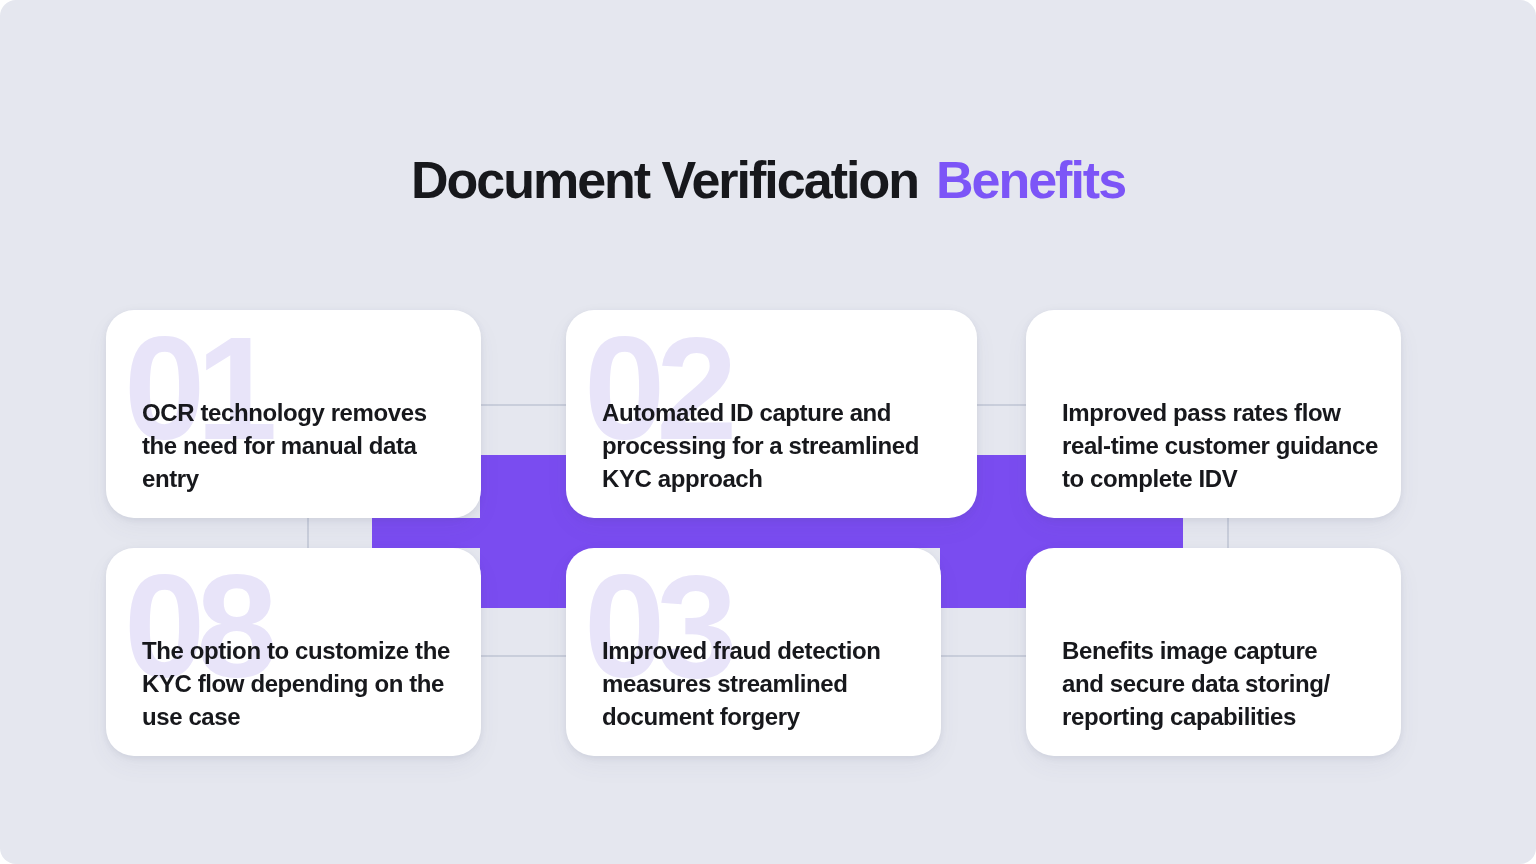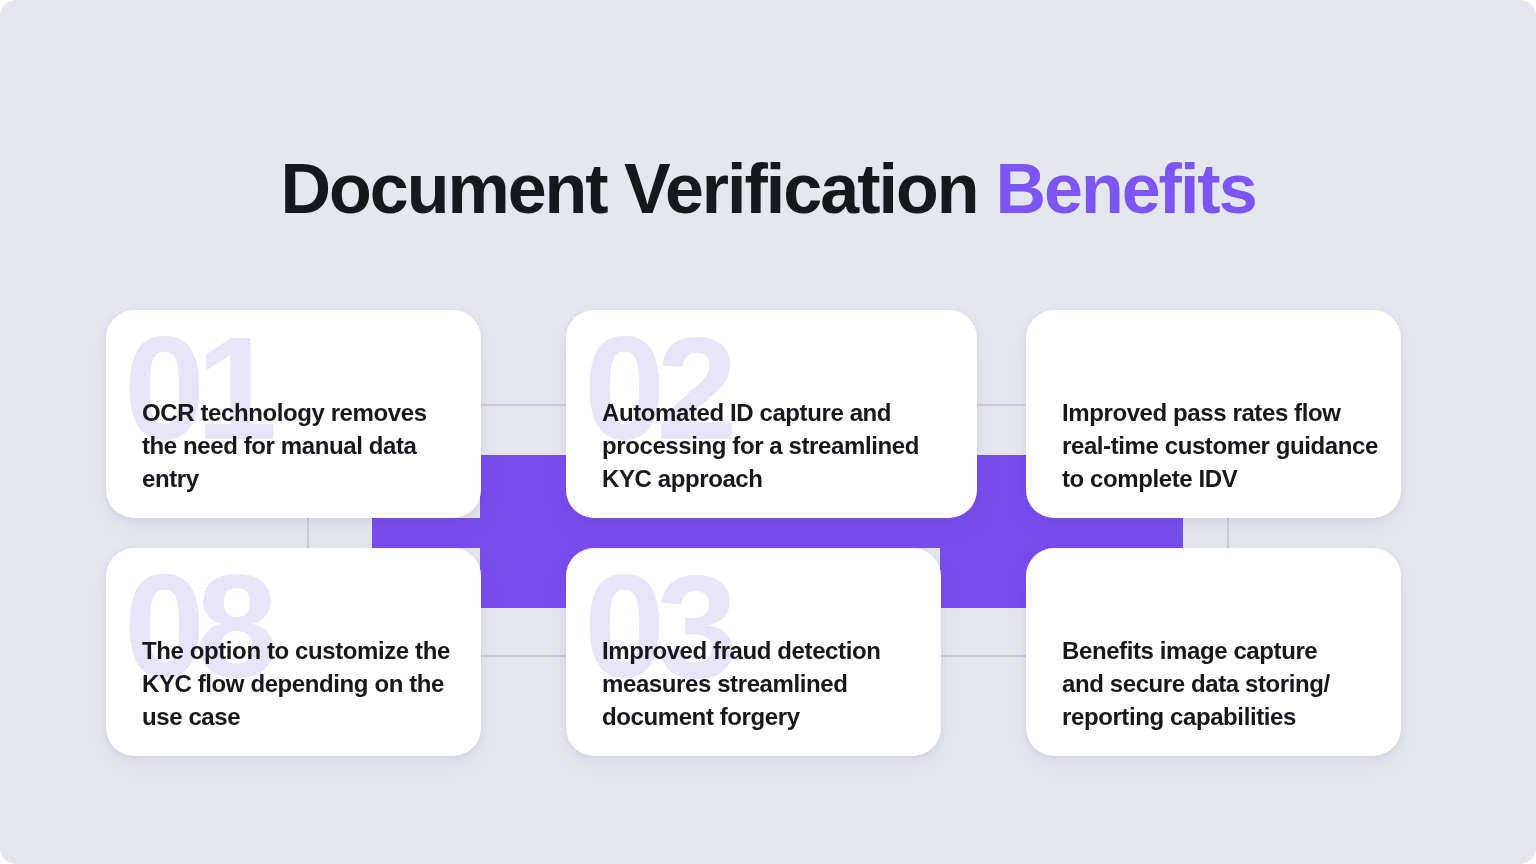--- a/index.html
+++ b/index.html
@@ -7,21 +7,21 @@
     position:relative;
     width:1536px;height:864px;
     background:var(--bg,#E5E7EF);
     border-radius:16px;
     overflow:hidden;
     font-family:"Liberation Sans","DejaVu Sans",sans-serif;
   }
   .title{
     position:absolute;top:154px;left:0;width:100%;
     margin:0;text-align:center;
-    font-size:70px;line-height:1;font-weight:700;letter-spacing:-2px;
+    font-size:52px;line-height:1;font-weight:700;letter-spacing:-2px;
     color:var(--text,#17181C);
     white-space:nowrap;
   }
   .title .accent{color:var(--accent,#7C55F7);margin-left:18px;}
 
   
   .line{position:absolute;background:var(--line,#C9CEDB);z-index:1;}
   .line-h{height:2px;left:308px;width:920px;}
   .lh1{top:404px;}
   .lh2{top:655px;}

